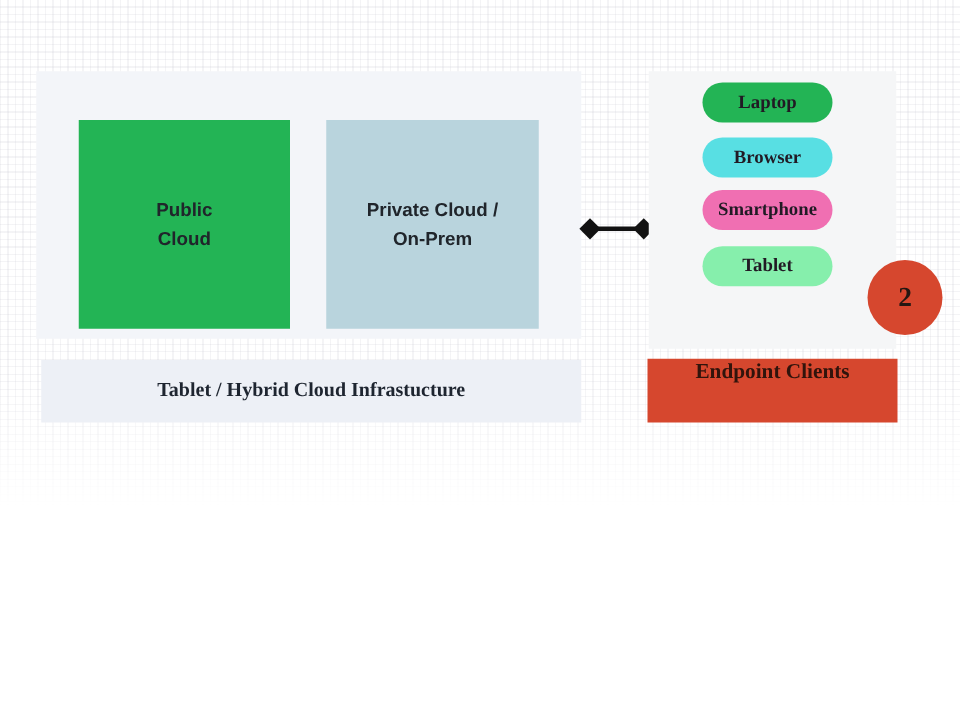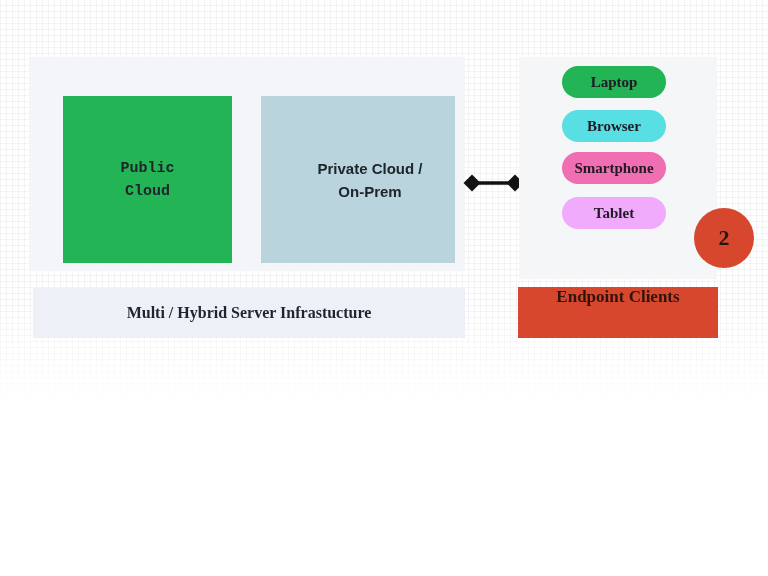--- a/index.html
+++ b/index.html
@@ -31,21 +31,21 @@
   .cloud-box {
     position: absolute;
     display: flex; align-items: center; justify-content: center;
     text-align: center;
     font-weight: 700;
     font-size: 15px;
     line-height: 23px;
     color: #20252b;
     white-space: pre-line;
   }
-  .cloud-box.public  { left: 34px;  top: 39px; width: 169px; height: 167px; font-family: Liberation Mono, monospace; }
+  .cloud-box.public  { left: 34px;  top: 39px; width: 169px; height: 167px; }
   .cloud-box.private { left: 232px; top: 39px; width: 170px; height: 167px; }
   .strip {
     position: absolute;
     left: 33px; top: 288px;
     width: 432px; height: 50px;
     display: flex; align-items: center; justify-content: center;
     font-family: "Liberation Serif", "DejaVu Serif", serif;
     font-weight: 700;
     font-size: 16px;
     color: #1e2530;
@@ -102,47 +102,47 @@
 
 <div class="canvas">
 
   <div class="texture"></div>
 
   <div class="panel-left" style="background: rgb(243, 245, 249);">
     <div class="cloud-box public" style="background: rgb(35, 180, 85);">
       <span>Public
 Cloud</span>
     </div>
-    <div class="cloud-box private" style="background: rgb(185, 212, 221); padding-left: 24px;">
+    <div class="cloud-box private" style="background: rgb(185, 212, 221);">
       <span>Private Cloud /
 On-Prem</span>
     </div>
   </div>
 
   <div class="strip" style="background: rgb(237, 240, 246);">
-    <span>Multi / Hybrid Server Infrastucture</span>
+    <span>Tablet / Hybrid Cloud Infrastucture</span>
   </div>
 
   <svg class="connector" width="72" height="28" viewBox="0 0 72 28">
     <line x1="14" y1="14" x2="57" y2="14" stroke="#121212" stroke-width="3.5"></line>
     <path d="M14 5.5 L22.5 14 L14 22.5 L5.5 14 Z" fill="#121212"></path>
     <path d="M57 5.5 L65.5 14 L57 22.5 L48.5 14 Z" fill="#121212"></path>
   </svg>
 
   <div class="panel-right" style="background: rgb(245, 246, 247);">
     <div class="device-box device-0" style="background: rgb(35, 180, 85);">
       <span>Laptop</span>
     </div>
     <div class="device-box device-2" style="background: rgb(240, 111, 178);">
       <span>Smartphone</span>
     </div>
     <div class="device-box device-1" style="background: rgb(88, 223, 227);">
       <span>Browser</span>
     </div>
-    <div class="device-box device-3" style="background: #f0abfc;">
+    <div class="device-box device-3" style="background: #86efac;">
       <span>Tablet</span>
     </div>
   </div>
 
   <div class="endpoint-banner" style="background: rgb(214, 71, 46);">
     <span>Endpoint Clients</span>
   </div>
 
   <div class="badge" style="background: rgb(214, 71, 46);">
     <span>2</span>

